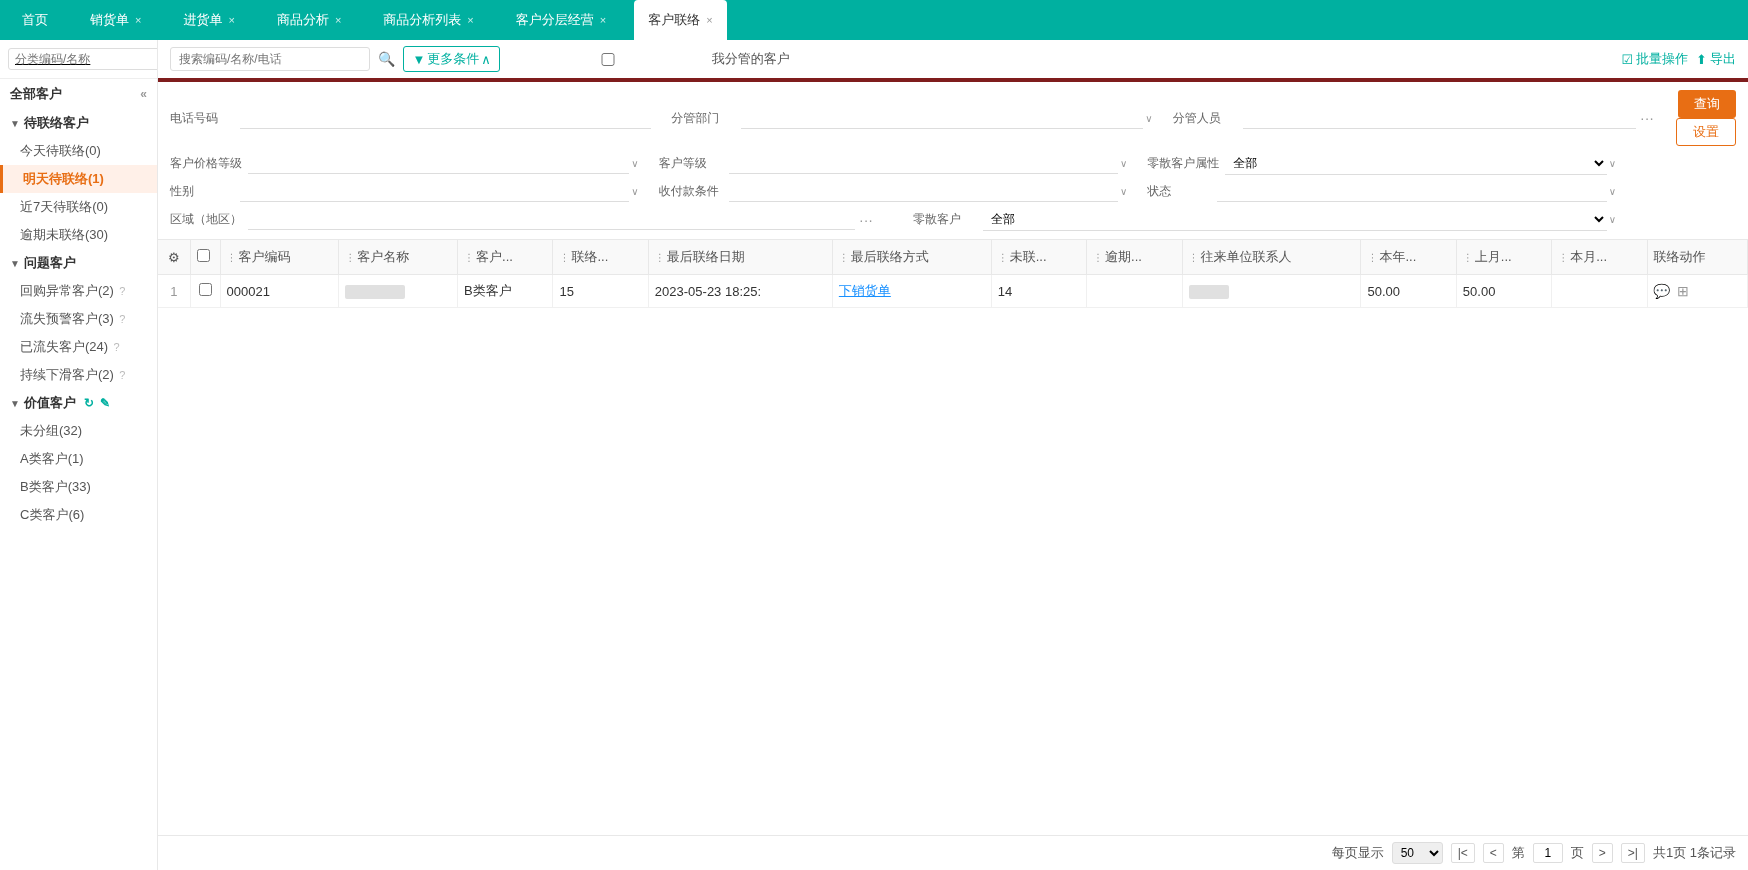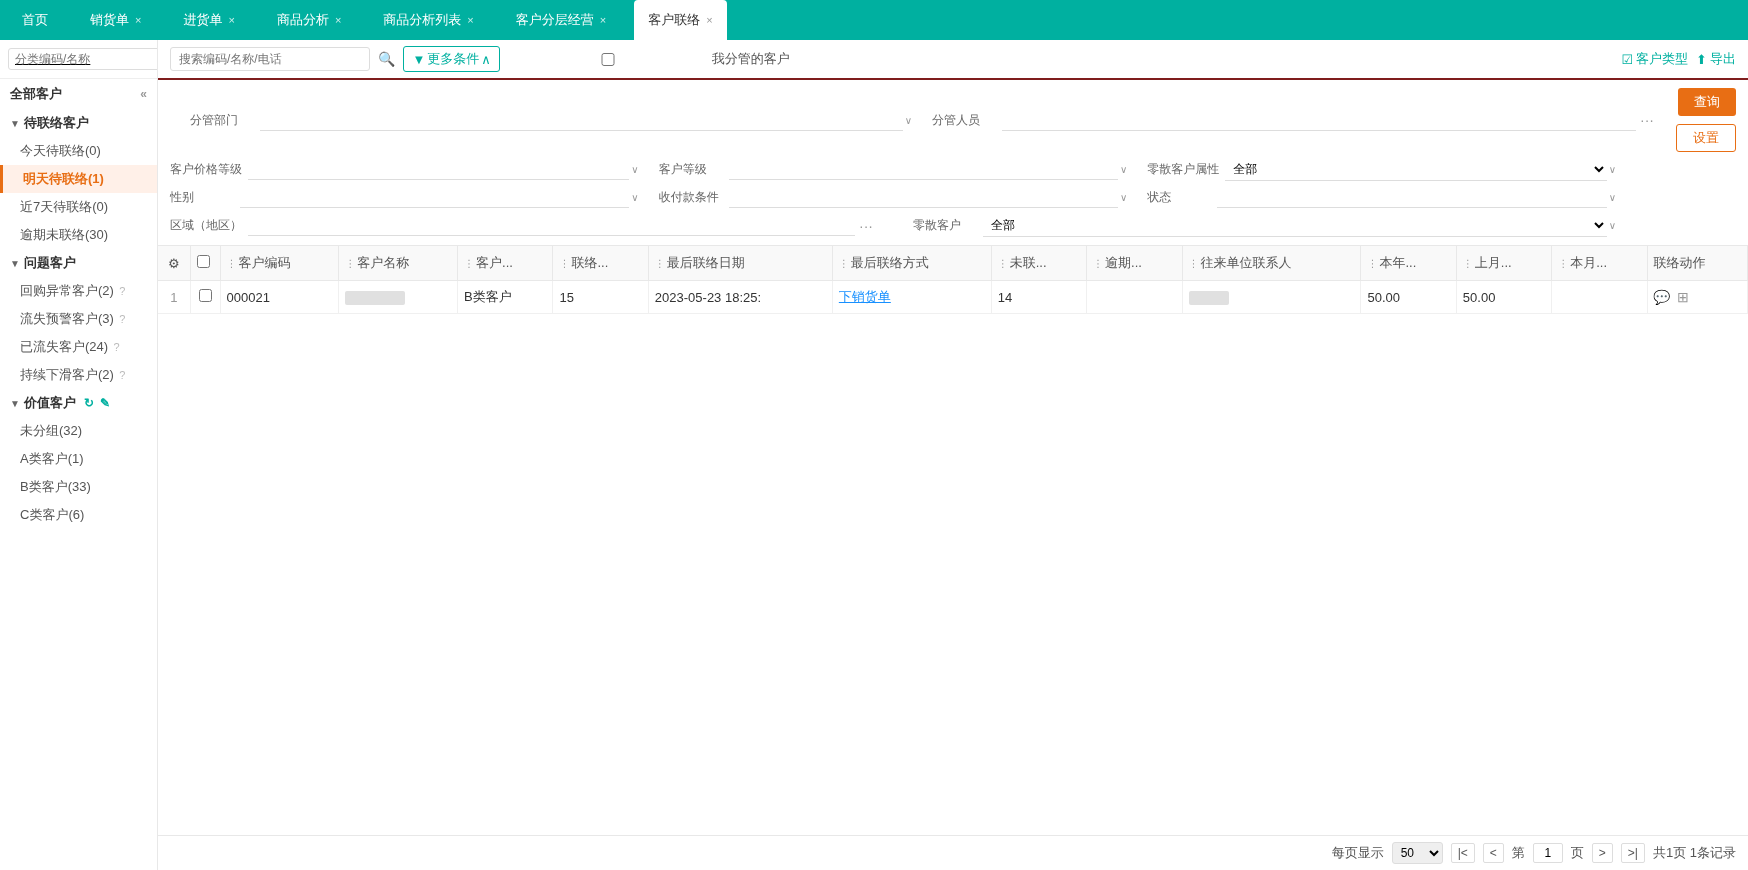--- a/index.html
+++ b/index.html
@@ -23,40 +23,40 @@
     .sidebar-section-title .collapse-icon { color: #999; font-size: 12px; }
     .sidebar-item { padding: 5px 10px 5px 20px; cursor: pointer; font-size: 12px; color: #555; white-space: nowrap; overflow: hidden; text-overflow: ellipsis; }
     .sidebar-item.active { background: #fff0e8; color: #e86e14; border-left: 3px solid #e86e14; font-weight: bold; }
     .sidebar-sub-title { padding: 5px 10px; font-size: 12px; color: #333; font-weight: bold; display: flex; align-items: center; gap: 4px; }
     .sidebar-sub-title .arrow { font-size: 10px; color: #666; }
 
     
     .content-area { flex: 1; display: flex; flex-direction: column; overflow: hidden; }
 
     
-    .toolbar { background: #fff; border-bottom: 2px solid #7f1d1d; padding: 6px 12px; display: flex; align-items: center; gap: 8px; }
+    .toolbar { background: #fff; border-bottom: 4px solid #7f1d1d; padding: 6px 12px; display: flex; align-items: center; gap: 8px; }
     .toolbar input { border: 1px solid #ddd; border-radius: 3px; padding: 4px 8px; width: 200px; font-size: 12px; outline: none; color: #999; }
     .toolbar .search-btn { color: #00b0a0; cursor: pointer; font-size: 14px; }
     .toolbar .filter-btn { color: #00b0a0; cursor: pointer; font-size: 12px; display: flex; align-items: center; gap: 2px; border: 1px solid #00b0a0; border-radius: 3px; padding: 3px 8px; }
     .toolbar .my-customers { display: flex; align-items: center; gap: 4px; font-size: 12px; color: #555; cursor: pointer; }
     .toolbar .my-customers input[type=checkbox] { cursor: pointer; }
     .toolbar-right { margin-left: auto; display: flex; align-items: center; gap: 8px; }
     .toolbar-right .btn-text { color: #00b0a0; cursor: pointer; font-size: 12px; display: flex; align-items: center; gap: 3px; }
 
     
     .filter-panel { background: #fff; border-bottom: 1px solid #e8e8e8; padding: 8px 12px; }
     .filter-row { display: flex; align-items: center; gap: 0; margin-bottom: 6px; }
     .filter-row:last-child { margin-bottom: 0; }
     .filter-field { display: flex; align-items: center; flex: 1; min-width: 0; }
     .filter-field label { color: #666; font-size: 12px; white-space: nowrap; min-width: 70px; padding-right: 6px; }
     .filter-field .field-input { border: none; border-bottom: 1px solid #ddd; flex: 1; padding: 3px 4px; font-size: 12px; outline: none; color: #333; background: transparent; }
     .filter-field select { border: none; border-bottom: 1px solid #ddd; flex: 1; padding: 3px 4px; font-size: 12px; outline: none; background: transparent; cursor: pointer; }
     .filter-field .dots { color: #999; font-size: 14px; margin-left: 4px; cursor: pointer; }
     .filter-separator { width: 20px; flex-shrink: 0; }
-    .filter-actions { display: flex; flex-direction: column; gap: 8px; justify-content: center; align-items: flex-end; padding-left: 10px; }
+    .filter-actions { display: flex; flex-direction: column; gap: 0; justify-content: center; align-items: flex-end; padding-left: 10px; }
     .btn-query { background: #e86e14; color: #fff; border: none; border-radius: 3px; padding: 5px 16px; cursor: pointer; font-size: 13px; white-space: nowrap; }
     .btn-set { background: #fff; color: #e86e14; border: 1px solid #e86e14; border-radius: 3px; padding: 4px 16px; cursor: pointer; font-size: 13px; white-space: nowrap; }
 
     
     .table-area { flex: 1; overflow: auto; background: #fff; }
     table { width: 100%; border-collapse: collapse; font-size: 12px; }
     table th { background: #f9f9f9; border-bottom: 1px solid #e8e8e8; border-right: 1px solid #e8e8e8; padding: 8px 6px; color: #555; white-space: nowrap; font-weight: normal; text-align: left; position: sticky; top: 0; z-index: 1; }
     table td { border-bottom: 1px solid #f0f0f0; border-right: 1px solid #f0f0f0; padding: 7px 6px; color: #333; white-space: nowrap; }
     .th-icon { color: #999; margin-right: 2px; font-size: 10px; }
     .link-text { color: #1890ff; cursor: pointer; text-decoration: underline; }
@@ -190,32 +190,36 @@
         <span>更多条件</span>
         <span>∧</span>
       </div>
       <label class="my-customers">
         <input type="checkbox" style="">
         <span>我分管的客户</span>
       </label>
       <div class="toolbar-right">
         <div class="btn-text">
           <span>☑</span>
-          <span>客户类型</span>
+          <span>批量操作</span>
         </div>
         <div class="btn-text">
           <span>⬆</span>
           <span>导出</span>
         </div>
       </div>
     </div>
 
     <div class="filter-panel">
 
       <div class="filter-row">
+        <div class="filter-field" style="flex:2;">
+          <label>电话号码</label>
+          <input class="field-input" type="text" style="">
+        </div>
         <div class="filter-separator"></div>
         <div class="filter-field" style="flex:2;">
           <label>分管部门</label>
           <input class="field-input" type="text" style="">
           <span style="color:#999;font-size:10px;margin-left:2px;">∨</span>
         </div>
         <div class="filter-separator"></div>
         <div class="filter-field" style="flex:2;">
           <label>分管人员</label>
           <input class="field-input" type="text" style="">

